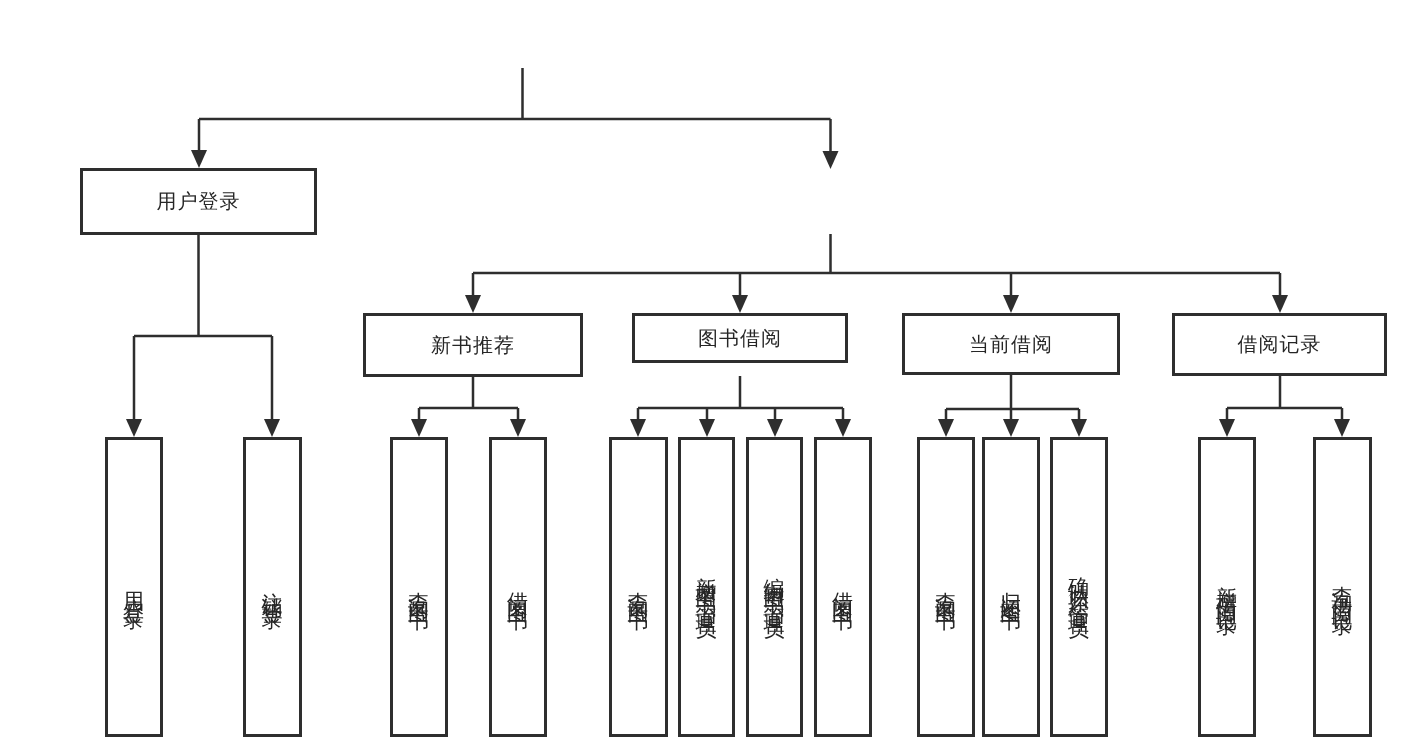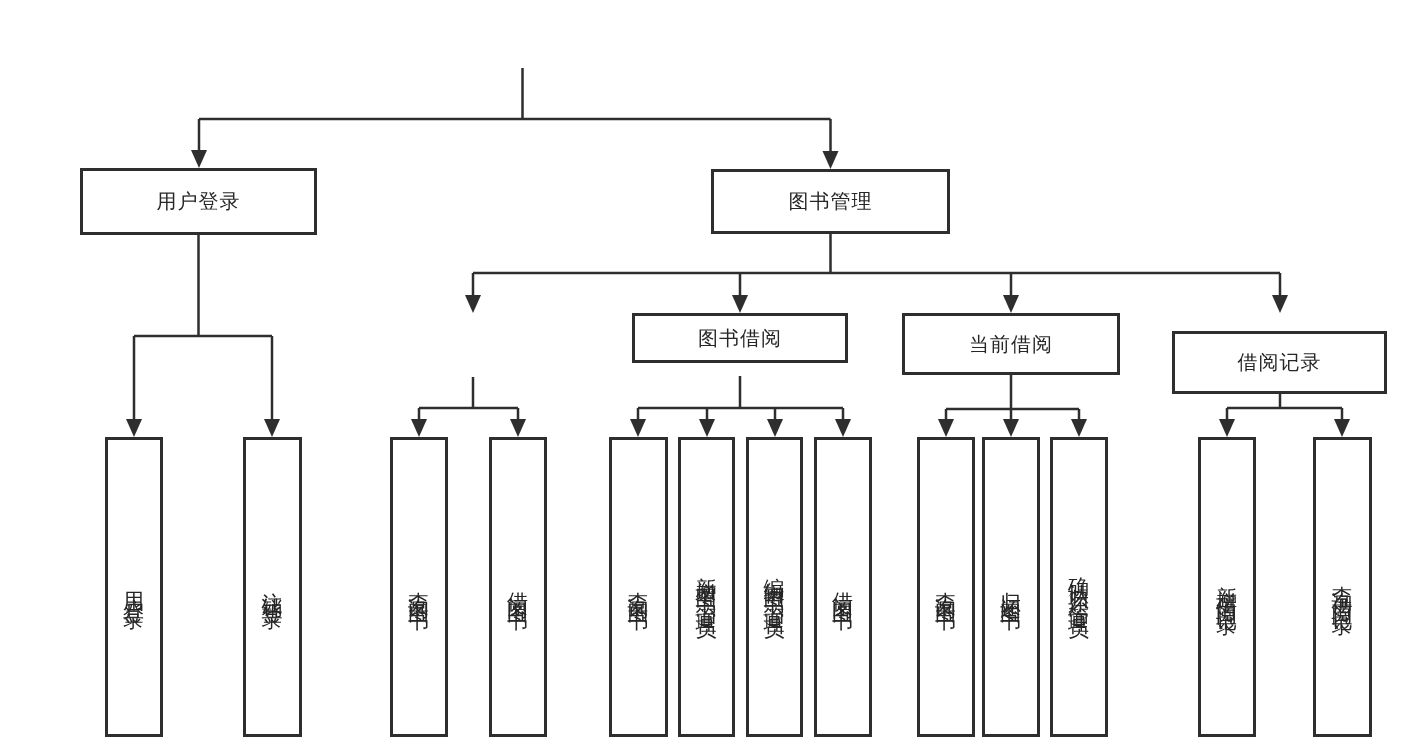--- a/index.html
+++ b/index.html
@@ -66,25 +66,25 @@
         <polygon points="938,419 954,419 946,437" fill="#2e2e2e"></polygon>
         <polygon points="1003,419 1019,419 1011,437" fill="#2e2e2e"></polygon>
         <polygon points="1071,419 1087,419 1079,437" fill="#2e2e2e"></polygon>
         <polygon points="1219,419 1235,419 1227,437" fill="#2e2e2e"></polygon>
         <polygon points="1334,419 1350,419 1342,437" fill="#2e2e2e"></polygon>
       </g>
   </svg>
 
 
   <div class="hnode" style="left:80px;top:168px;width:237px;height:67px">用户登录</div>
-  <div class="hnode" style="left:711px;top:169px;width:239px;height:65px">图书管理</div>
 
+  <div class="hnode" style="left:363px;top:313px;width:220px;height:64px">新书推荐</div>
   <div class="hnode" style="left:632px;top:313px;width:216px;height:50px">图书借阅</div>
   <div class="hnode" style="left:902px;top:313px;width:218px;height:62px">当前借阅</div>
-  <div class="hnode" style="left:1172px;top:331px;width:215px;height:63px">借阅记录</div>
+  <div class="hnode" style="left:1172px;top:313px;width:215px;height:63px">借阅记录</div>
 
   <div class="vnode" style="left:105px;top:437px;width:58px;height:300px">
     <span>用户登录</span>
   </div>
   <div class="vnode" style="left:243px;top:437px;width:59px;height:300px">
     <span>注销登录</span>
   </div>
 
   <div class="vnode" style="left:390px;top:437px;width:58px;height:300px">
     <span>查询图书</span>

